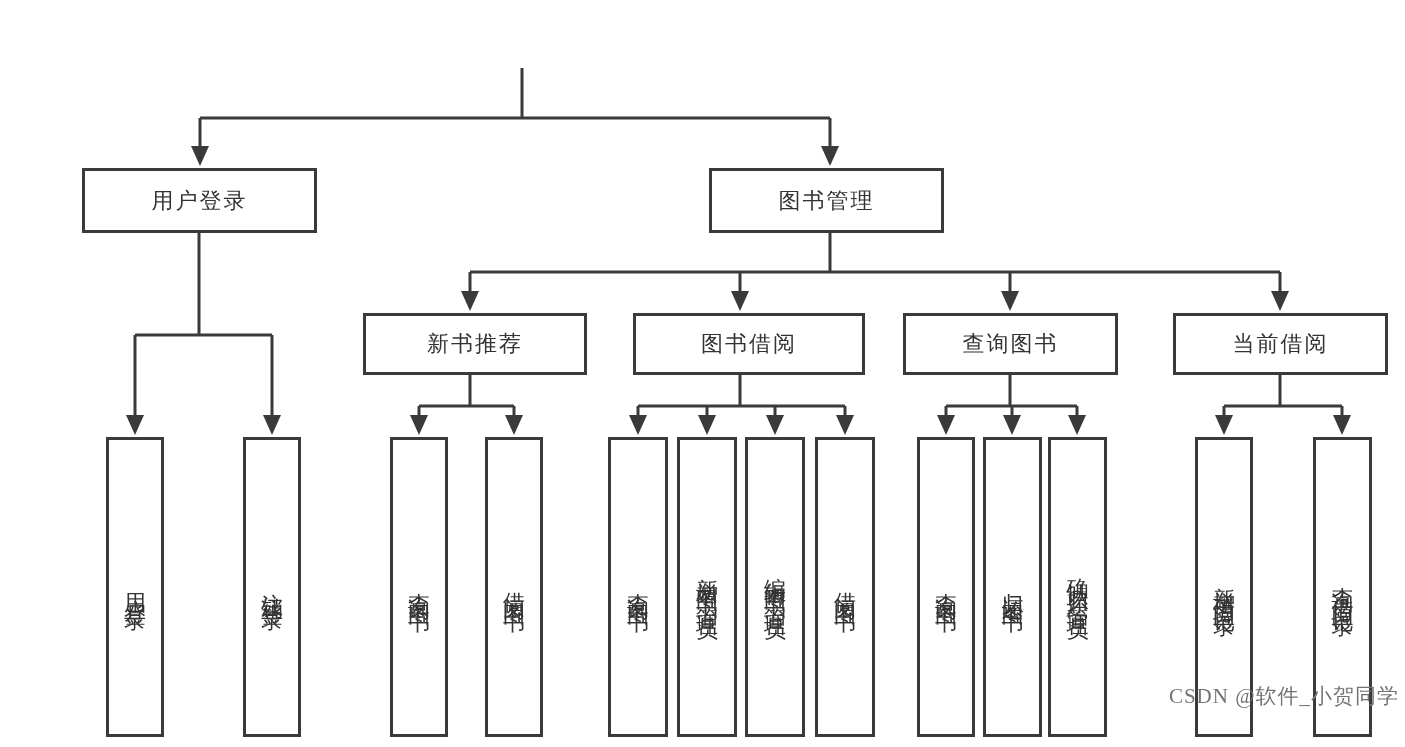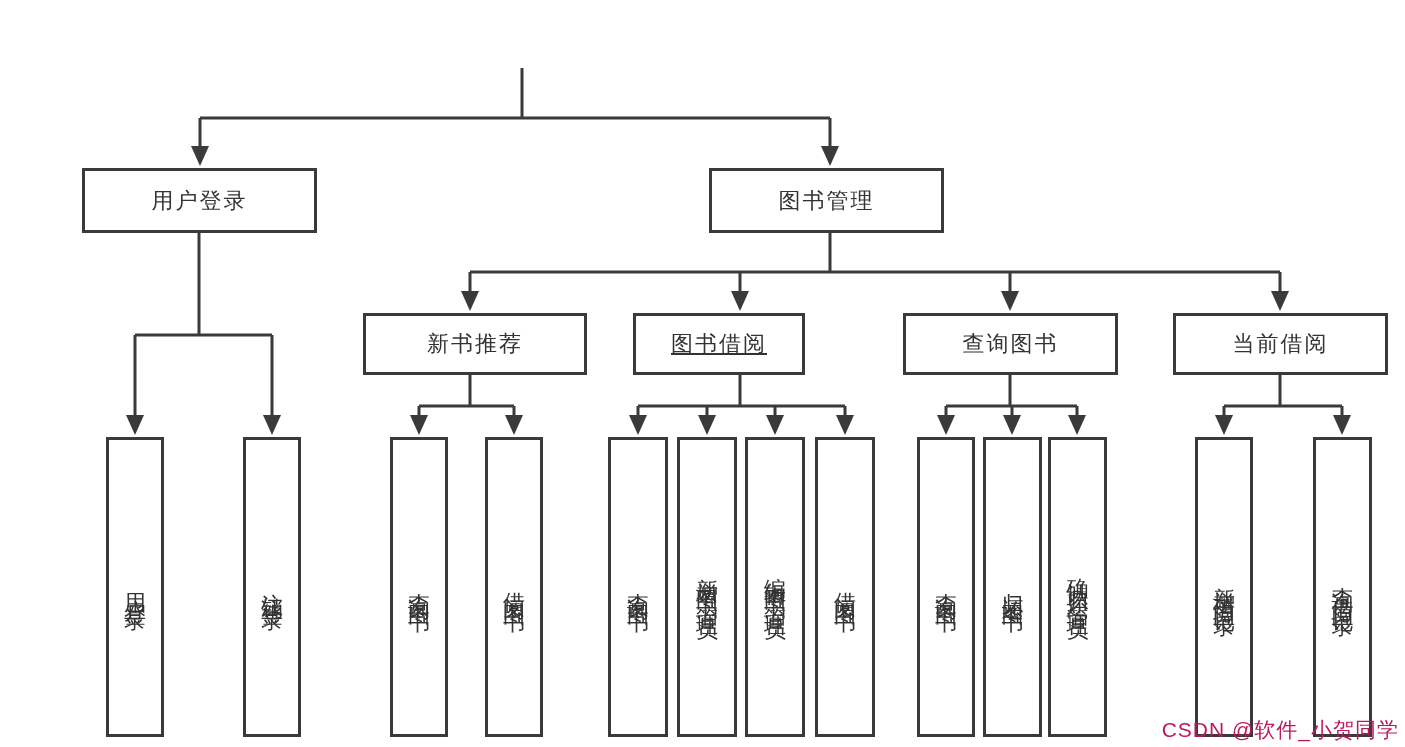--- a/index.html
+++ b/index.html
@@ -34,45 +34,46 @@
     writing-mode: vertical-rl;
     text-orientation: mixed;
     letter-spacing: 6px;
     line-height: 1;
   }
   .root-box   { left: 22px;  top: 14px;  width: 1000px; height: 54px; }
   .l2-a { left: 82px;  top: 168px; width: 235px; height: 65px; }
   .l2-b { left: 709px; top: 168px; width: 235px; height: 65px; }
   .l3   { top: 313px; height: 62px; }
   .l3-a { left: 363px;  width: 224px; }
-  .l3-b { left: 633px;  width: 172px; text-decoration: underline; }
+  .l3-b { left: 633px;  width: 232px; }
   .l3-c { left: 903px;  width: 215px; }
   .l3-d { left: 1173px; width: 215px; }
   .leaf { top: 437px; height: 300px; }
   .leaf-1  { left: 106px;  width: 58px; }
   .leaf-2  { left: 243px;  width: 58px; }
   .leaf-3  { left: 390px;  width: 58px; }
   .leaf-4  { left: 485px;  width: 58px; }
   .leaf-5  { left: 608px;  width: 60px; }
   .leaf-6  { left: 677px;  width: 60px; }
   .leaf-7  { left: 745px;  width: 60px; }
   .leaf-8  { left: 815px;  width: 60px; }
   .leaf-9  { left: 917px;  width: 58px; }
   .leaf-10 { left: 983px;  width: 59px; }
   .leaf-11 { left: 1048px; width: 59px; }
   .leaf-12 { left: 1195px; width: 58px; }
   .leaf-13 { left: 1313px; width: 59px; }
   .watermark {
     position: absolute;
     right: 6px;
-    top: 716px;
+    top: 682px;
     font-size: 21px;
-    color: #be185d;
+    color: #737373;
     letter-spacing: 1px;
     white-space: nowrap;
+    font-family: Liberation Serif, serif;
   }
 </style>
 </head>
 <body>
 
 <div class="stage">
 
   <svg class="connectors" viewBox="0 0 1405 747" xmlns="http://www.w3.org/2000/svg">
     <g stroke="#3a3a3a" stroke-width="3" fill="none">
 

